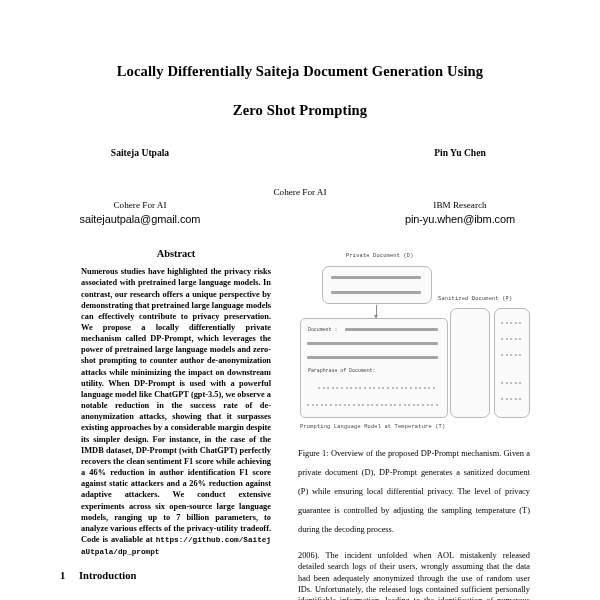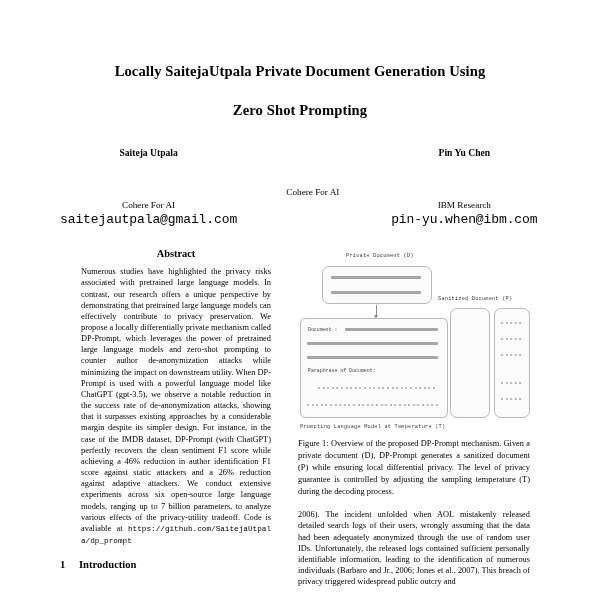--- a/index.html
+++ b/index.html
@@ -29,38 +29,38 @@
     line-height: 19px;
     letter-spacing: 0.1px;
     padding-top: 62px;
   }
   .title .line2 { display: block; margin-top: 20px; }
 
   
   .authors {
     display: flex;
     margin-top: 26px;
-    justify-content: flex-start;
+    justify-content: flex-end;
   }
   .author {
     flex: 1 1 0;
     text-align: center;
     font-size: 9.2px;
     line-height: 13.4px;
   }
   .author .name {
     font-weight: bold;
     font-size: 9.6px;
     display: block;
   }
   .author .affil { display: block; margin-top: 40px; }
   .author .email {
     display: block;
-    font-family: Liberation Mono, monospace;
-    font-size: 13px;
+    font-family: Liberation Sans, sans-serif;
+    font-size: 11px;
     letter-spacing: -0.1px;
   }
 
   
   .columns {
     display: flex;
     margin-top: 22px;
     gap: 6px;
   }
   .col {
@@ -74,20 +74,21 @@
     font-size: 10.4px;
     margin-bottom: 7px;
   }
   .abstract-body {
     font-size: 8.35px;
     line-height: 11.15px;
     text-align: justify;
     text-justify: inter-word;
     padding: 0 21px;
     hyphens: manual;
+    font-weight: bold;
   }
   .mono {
     font-family: "Liberation Mono", monospace;
     font-size: 7.7px;
     word-break: break-all;
   }
   .section-head {
     margin-top: 12px;
     font-weight: bold;
     font-size: 10.6px;
@@ -168,37 +169,38 @@
     content: "";
     position: absolute;
     right: -4px; top: -2.1px;
     border-top: 2.6px solid transparent;
     border-bottom: 2.6px solid transparent;
     border-left: 4.5px solid #8a8a8a;
   }
 
   .fig-caption {
     font-size: 8.35px;
-    line-height: 12px;
+    line-height: 19px;
     text-align: justify;
+    margin-top: 6px;
   }
   .body-par {
     font-size: 8.35px;
     line-height: 11.15px;
     text-align: justify;
     margin-top: 11px;
   }
 </style>
 </head>
 <body>
 
 <div class="page">
 
   <div class="title">
-    <span>Locally SaitejaUtpala Private Document Generation Using</span>
+    <span>Locally Differentially Saiteja Document Generation Using</span>
     <span class="line2">Zero Shot Prompting</span>
   </div>
 
   <div class="authors">
     <div class="author">
       <span class="name">Saiteja Utpala</span>
       <span class="affil">Cohere For AI</span>
       <span class="email">saitejautpala@gmail.com</span>
     </div>
     <div class="author">

